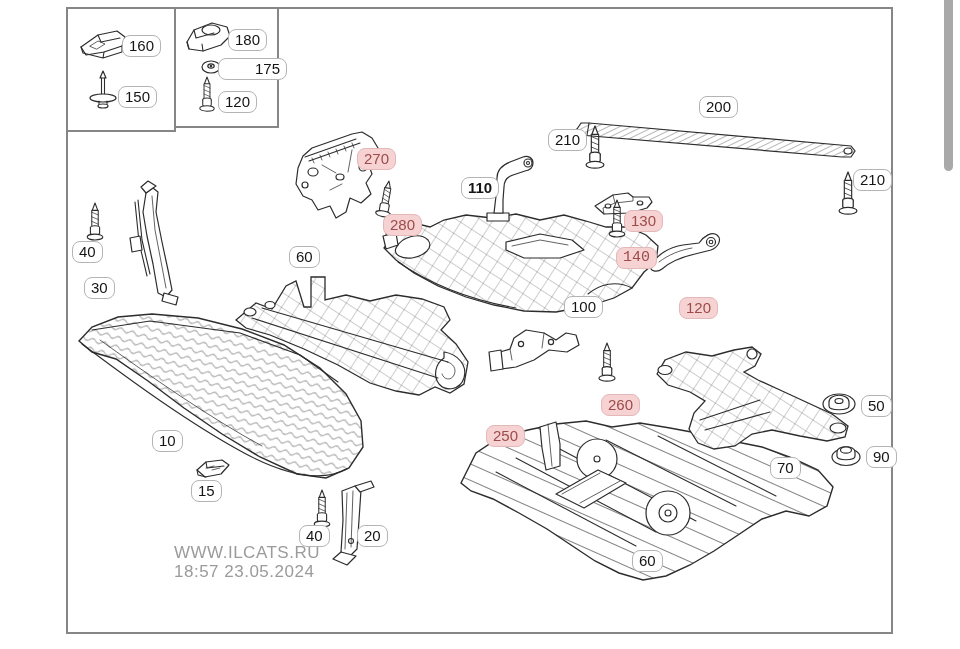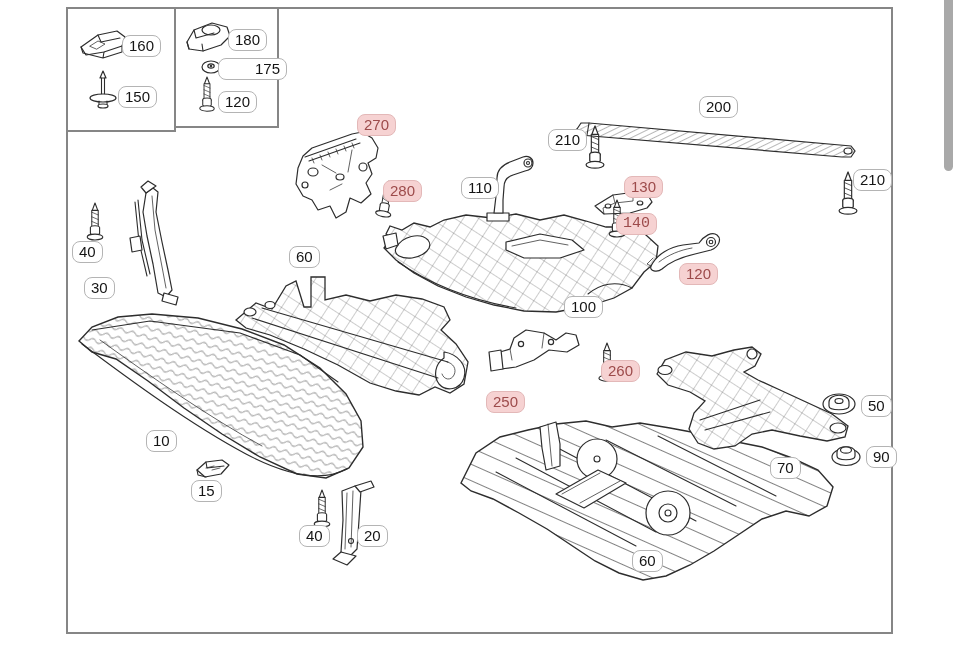--- a/index.html
+++ b/index.html
@@ -11,21 +11,21 @@
   .inset1{left:66px;top:7px;width:110px;height:125px;}
   .inset2{left:174px;top:7px;width:105px;height:121px;}
   svg.art{position:absolute;left:0;top:0;pointer-events:none;}
   .ln{fill:none;stroke:#2d2d2d;stroke-width:1.1;stroke-linejoin:round;stroke-linecap:round;}
   .thin{stroke-width:0.75;}
   .w{fill:#ffffff;stroke:#2d2d2d;stroke-width:1.2;stroke-linejoin:round;stroke-linecap:round;}
   .plabel{position:absolute;font-size:15px;line-height:18px;color:var(--label-text,#151515);
           background:var(--label-bg,#ffffff);border:1px solid var(--label-border,#b4b4b4);
           border-radius:8px;padding:1px 6px;white-space:nowrap;cursor:pointer;}
   .plabel.hl{background:var(--highlight-bg,#f6d2d2);border-color:var(--highlight-border,#e3b8b8);
-             color:var(--highlight-text,#9d4b4b);}
+             color:var(--highlight-text,#9d4b4b);margin-top:34px;}
   .watermark{position:absolute;left:174px;top:543px;color:var(--watermark-text,#9b9b9b);
              font-size:17px;line-height:19px;letter-spacing:0.5px;}
   .scroll-thumb{position:absolute;left:944px;top:-5px;width:9px;height:176px;
                 background:var(--scrollbar-thumb,#a9a9a9);border-radius:5px;}
 </style>
 </head>
 <body>
 
 <div class="page">
 
@@ -228,41 +228,45 @@
       <path class="w" d="M829,402 C829,393 849,393 849,402 L849,406 C849,411 829,411 829,406 Z"></path>
       <ellipse class="w" cx="839" cy="401" rx="4" ry="2.5"></ellipse>
     </g>
     <g>
       <ellipse class="w" cx="846" cy="457" rx="14" ry="8.5"></ellipse>
       <path class="w" d="M837,452 C837,445 855,445 855,452 L855,456 C855,461 837,461 837,456 Z"></path>
       <ellipse class="w" cx="846" cy="450" rx="5.5" ry="3.2"></ellipse>
     </g>
   </svg>
 
+  <div class="watermark">
+    <div>WWW.ILCATS.RU</div>
+    <div>18:57 23.05.2024</div>
+  </div>
 
   <div id="labels">
       <div class="plabel" style="left: 122px; top: 35px;">160</div>
       <div class="plabel" style="left: 118px; top: 86px;">150</div>
       <div class="plabel" style="left: 228px; top: 29px;">180</div>
       <div class="plabel" style="left: 218px; top: 58px; padding-left: 36px;">175</div>
       <div class="plabel" style="left: 218px; top: 91px;">120</div>
       <div class="plabel hl" style="left: 357px; top: 114px;">270</div>
       <div class="plabel hl" style="left: 383px; top: 180px;">280</div>
       <div class="plabel" style="left: 699px; top: 96px;">200</div>
       <div class="plabel" style="left: 548px; top: 129px;">210</div>
-      <div class="plabel" style="left: 461px; top: 177px;">110</div>
+      <div class="plabel" style="left: 461px; top: 177px; font-weight: bold;">110</div>
       <div class="plabel hl" style="left: 624px; top: 176px;">130</div>
       <div class="plabel hl" style="left: 616px; top: 213px; font-family: Liberation Mono, monospace;">140</div>
       <div class="plabel" style="left: 853px; top: 169px;">210</div>
       <div class="plabel hl" style="left: 679px; top: 263px;">120</div>
       <div class="plabel" style="left: 289px; top: 246px;">60</div>
       <div class="plabel" style="left: 564px; top: 296px; text-align: center;">100</div>
       <div class="plabel" style="left: 72px; top: 241px;">40</div>
       <div class="plabel" style="left: 84px; top: 277px;">30</div>
-      <div class="plabel" style="left: 146px; top: 430px; text-align: right;">10</div>
+      <div class="plabel" style="left: 152px; top: 430px; text-align: right;">10</div>
       <div class="plabel" style="left: 191px; top: 480px;">15</div>
       <div class="plabel" style="left: 299px; top: 525px;">40</div>
       <div class="plabel" style="left: 357px; top: 525px;">20</div>
       <div class="plabel hl" style="left: 486px; top: 391px; text-align: right;">250</div>
       <div class="plabel hl" style="left: 601px; top: 360px;">260</div>
       <div class="plabel" style="left: 770px; top: 457px;">70</div>
       <div class="plabel" style="left: 861px; top: 395px;">50</div>
       <div class="plabel" style="left: 866px; top: 446px;">90</div>
       <div class="plabel" style="left: 632px; top: 550px;">60</div>
     </div>

